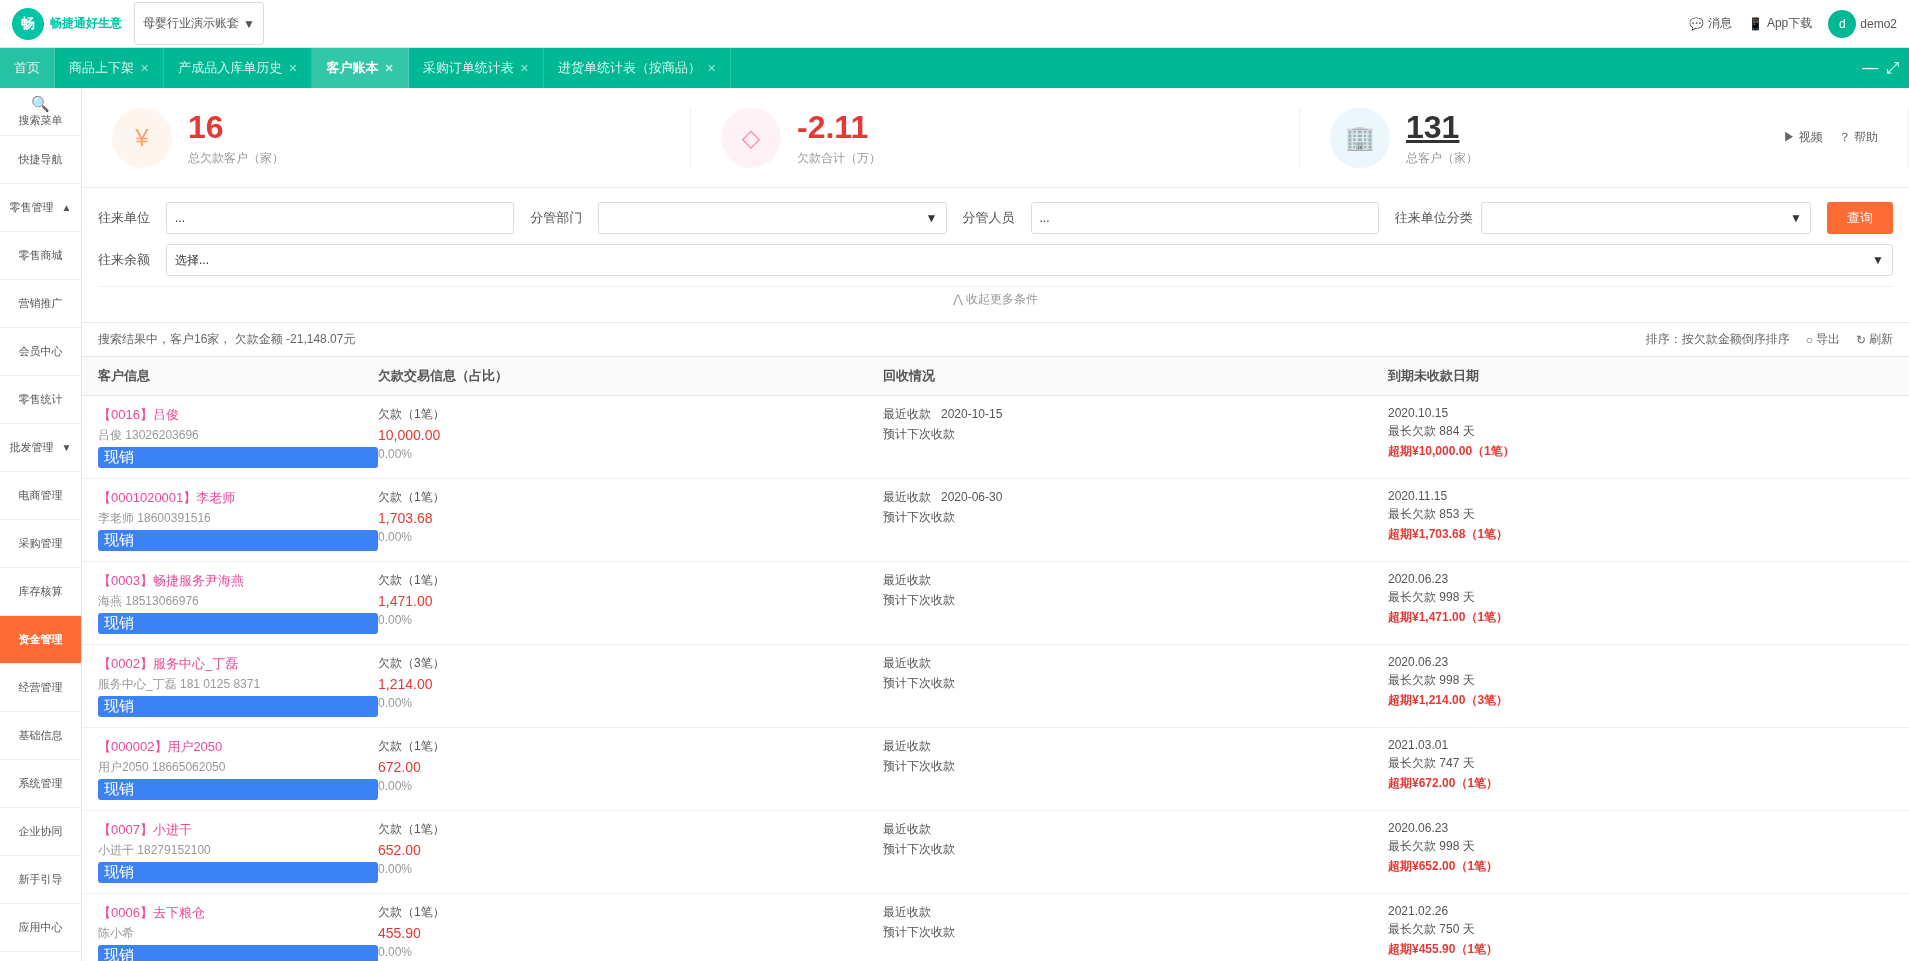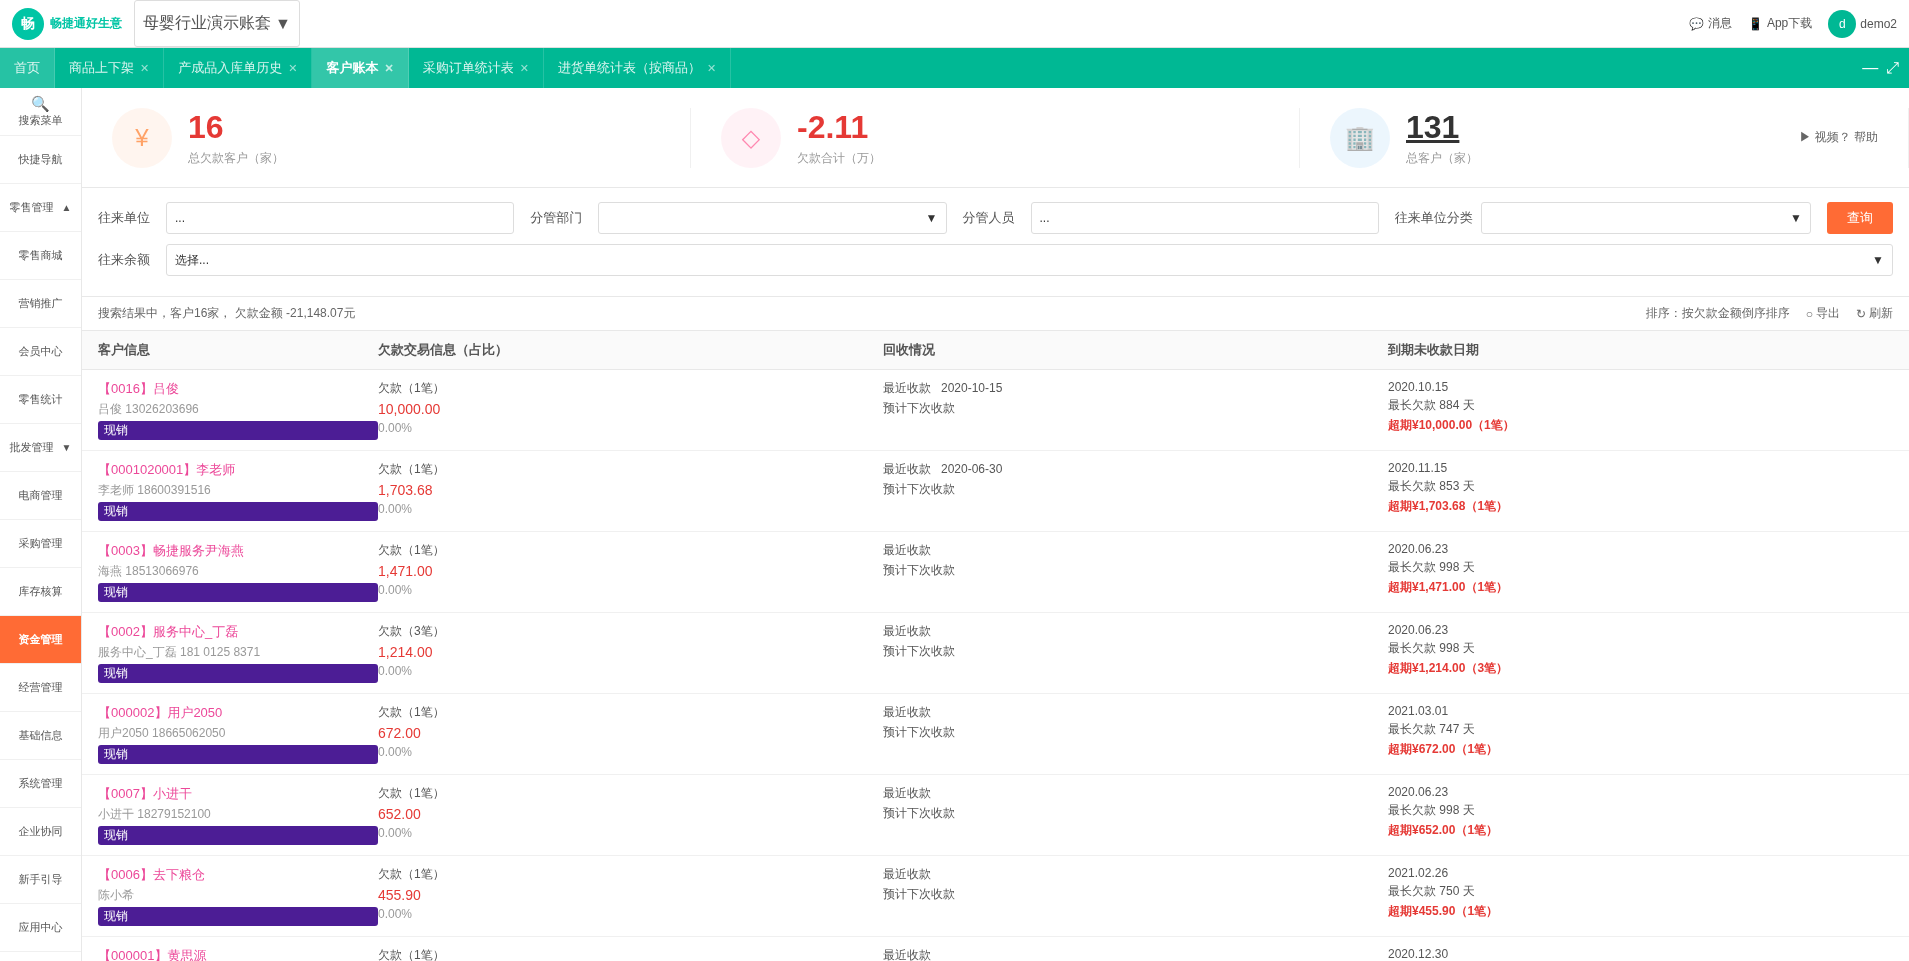--- a/index.html
+++ b/index.html
@@ -7,21 +7,21 @@
     
     
     .top-bar {
       display: flex; align-items: center; height: 48px;
       background: #fff; border-bottom: 1px solid #e0e0e0;
       padding: 0 12px; gap: 12px;
     }
     .logo-area { display: flex; align-items: center; gap: 6px; min-width: 80px; }
     .logo-icon { width: 32px; height: 32px; background: #00c5a5; border-radius: 50%; display: flex; align-items: center; justify-content: center; color: #fff; font-size: 14px; font-weight: bold; }
     .logo-text { color: #00c5a5; font-size: 12px; font-weight: bold; }
-    .store-selector { display: flex; align-items: center; gap: 4px; padding: 12px 8px; border: 1px solid #ddd; border-radius: 3px; cursor: pointer; font-size: 16px; color: #555; }
+    .store-selector { display: flex; align-items: center; gap: 4px; padding: 12px 8px; border: 1px solid #ddd; border-radius: 3px; cursor: pointer; font-size: 12px; color: #555; }
     .top-right { margin-left: auto; display: flex; align-items: center; gap: 16px; }
     .top-right-item { display: flex; align-items: center; gap: 4px; font-size: 12px; color: #555; cursor: pointer; }
 
     
     .tab-bar {
       display: flex; align-items: center; background: #00b894; height: 40px;
       padding: 0 0 0 0; overflow: hidden;
     }
     .tab-item {
       display: flex; align-items: center; gap: 6px;
@@ -115,21 +115,21 @@
     }
     .table-row {
       display: grid;
       grid-template-columns: 280px 1fr 1fr 1fr;
       border-bottom: 1px solid #f0f0f0;
       padding: 10px 16px; align-items: start;
     }
     .customer-info { display: flex; flex-direction: column; gap: 3px; }
     .customer-name { color: #ec4899; font-size: 13px; cursor: pointer; }
     .customer-phone { font-size: 12px; color: #999; }
-    .tag-green { background: #4c1d95; color: #fff; font-size: 12px; padding: 1px 6px; border-radius: 3px; display: inline-block; }
+    .tag-green { background: #3b82f6; color: #fff; font-size: 15px; padding: 1px 6px; border-radius: 3px; display: inline-block; }
     .debt-info { display: flex; flex-direction: column; gap: 4px; }
     .debt-count { font-size: 12px; color: #555; }
     .debt-amount { color: #e53935; font-size: 14px; font-weight: normal; }
     .debt-percent { font-size: 12px; color: #999; }
     .collection-info { display: flex; flex-direction: column; gap: 3px; font-size: 12px; color: #555; }
     .overdue-info { display: flex; flex-direction: column; gap: 3px; font-size: 12px; }
     .overdue-date { color: #555; }
     .overdue-days { color: #555; }
     .overdue-amount { color: #e53935; font-size: 12px; font-weight: bold; }
 
@@ -283,21 +283,21 @@
         <div class="stat-icon blue">🏢</div>
         <div class="stat-info">
           <span class="stat-number dark">131</span>
           <span class="stat-label">总客户（家）</span>
         </div>
         <div class="stat-card-actions">
           <span style="cursor:pointer;">
             <span>▶</span>
             <span>视频</span>
           </span>
-          <span style="cursor:pointer;">
+          <span style="cursor:pointer;margin-left:16px;">
             <span>？</span>
             <span>帮助</span>
           </span>
         </div>
       </div>
     </div>
 
     <div class="filter-area">
       <div class="filter-row">
         <div class="filter-item">
@@ -329,20 +329,24 @@
         <button class="btn-query">查询</button>
       </div>
       <div class="filter-row">
         <div class="filter-item">
           <span class="filter-label">往来余额</span>
           <div class="filter-select">
             <span>选择...</span>
             <span>▼</span>
           </div>
         </div>
+      </div>
+      <div class="collapse-bar">
+        <span>⋀</span>
+        <span>收起更多条件</span>
       </div>
     </div>
 
     <div class="results-bar">
       <div>
         <span>搜索结果中，客户16家</span>，
         <span>欠款金额 -21,148.07元</span>
       </div>
       <div class="results-actions">
         <span style="cursor:pointer;display:flex;align-items:center;gap:3px;text-align:center;">排序：按欠款金额倒序排序</span>

